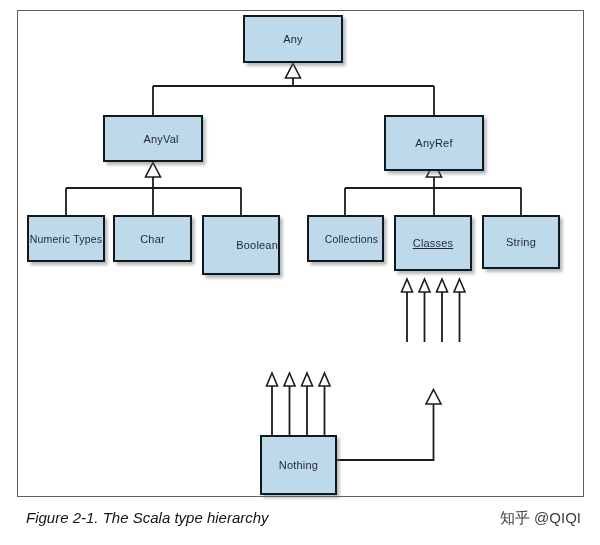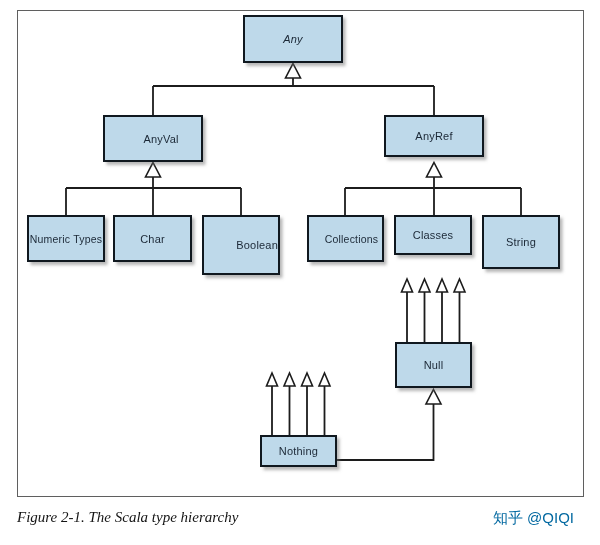--- a/index.html
+++ b/index.html
@@ -35,45 +35,45 @@
     box-sizing:border-box;
     background:var(--node-fill,#bed9ea);
     border:2.5px solid var(--node-border,#10181f);
     box-shadow:2.5px 3px 3px rgba(110,110,110,0.5);
     display:flex;align-items:center;justify-content:center;
     color:var(--node-text,#1b2836);
     font-size:11px;
     letter-spacing:0.2px;
     text-align:center;
   }
-  .n-any{left:243px;top:15px;width:100px;height:48px;font-style:italic;}
+  .n-any{left:243px;top:15px;width:100px;height:48px;}
   .n-anyval{left:103px;top:115px;width:100px;height:47px;padding-left:16px;}
-  .n-anyref{left:384px;top:115px;width:100px;height:42px;}
+  .n-anyref{left:384px;top:115px;width:100px;height:56px;}
   .n-numeric{left:27px;top:215px;width:78px;height:47px;font-size:10.5px;}
   .n-char{left:113px;top:215px;width:79px;height:47px;}
   .n-boolean{left:202px;top:215px;width:78px;height:60px;justify-content:flex-end;}
   .n-collections{left:307px;top:215px;width:77px;height:47px;font-size:10.5px;padding-left:12px;}
-  .n-classes{left:394px;top:215px;width:78px;height:40px;}
+  .n-classes{left:394px;top:215px;width:78px;height:56px;text-decoration:underline;}
   .n-string{left:482px;top:215px;width:78px;height:54px;}
   .n-null{left:395px;top:342px;width:77px;height:46px;}
-  .n-nothing{left:260px;top:435px;width:77px;height:32px;justify-content:center;}
+  .n-nothing{left:260px;top:435px;width:77px;height:60px;justify-content:center;}
   .caption{
     position:absolute;
-    left:17px;top:509px;
-    font-family:Liberation Serif, serif;
+    left:26px;top:509px;
+    font-family:Liberation Sans, sans-serif;
     font-style:italic;
     font-size:15px;
     color:#141414;
     white-space:nowrap;
   }
   .watermark{
     position:absolute;
-    right:26px;top:509px;
+    right:19px;top:509px;
     font-size:15px;
-    color:#0369a1;
+    color:#404040;
     white-space:nowrap;
   }
 </style>
 </head>
 <body>
 
 <div class="canvas">
 
   <div class="frame"></div>
 
@@ -136,23 +136,20 @@
   </div>
   <div class="node n-collections">
     <span>Collections</span>
   </div>
   <div class="node n-classes">
     <span>Classes</span>
   </div>
   <div class="node n-string">
     <span>String</span>
   </div>
-  <div class="node n-null">
-    <span>Null</span>
-  </div>
   <div class="node n-nothing">
     <span>Nothing</span>
   </div>
 
   <div class="caption">Figure 2-1. The Scala type hierarchy</div>
   <div class="watermark">知乎 @QIQI</div>
 
 </div>
 
 </body></html>

